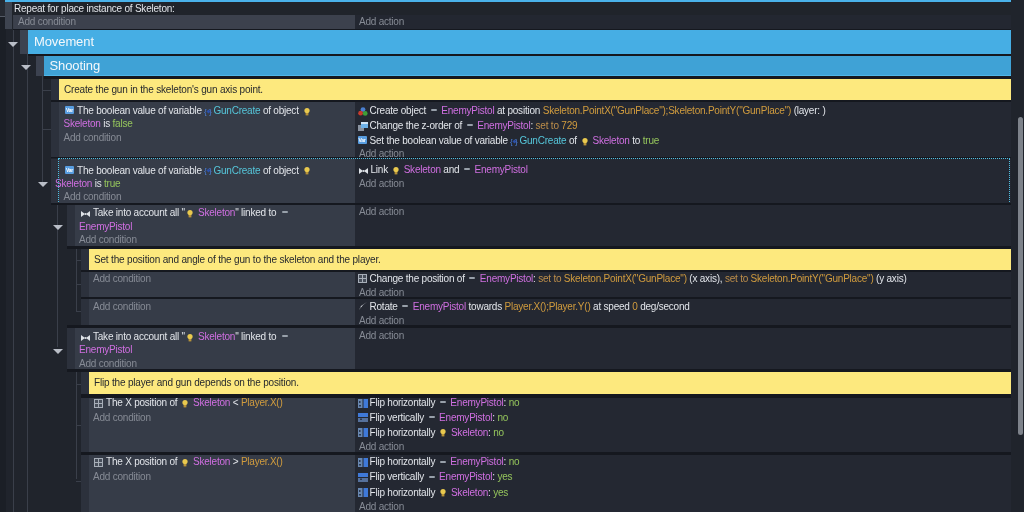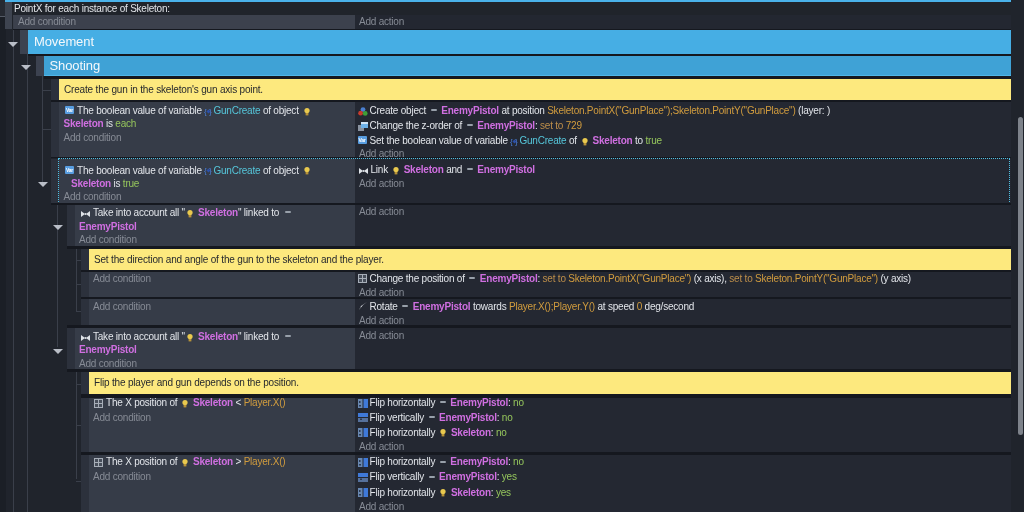--- a/index.html
+++ b/index.html
@@ -1,34 +1,34 @@
 <!DOCTYPE html>
 <html><head><meta charset="utf-8"><style>
 *{margin:0;padding:0;box-sizing:border-box}
 html,body{width:1024px;height:512px;background:#20242c;font-family:"Liberation Sans",sans-serif;overflow:hidden;position:relative}
 .a{position:absolute}
 .row{position:absolute;height:14px;line-height:14px;font-size:10px;letter-spacing:-0.22px;color:#e2e5ea;white-space:nowrap}
 .g{color:#868b95}
-.m{color:#d06fe1;font-weight:bold}
+.m{color:#d06fe1;font-weight:normal}
 .t{color:#55c6da}
 .gr{color:#95c55c}
 .o{color:#d19c3e}
 .ic{display:inline-block;vertical-align:middle;margin-right:3px;position:relative;top:-1px}
 .ici{display:inline-block;vertical-align:middle;position:relative;top:-1px}
 .arrow{position:absolute;width:0;height:0;border-left:5px solid transparent;border-right:5px solid transparent;border-top:5px solid #b9bec7}
 .tick{position:absolute;height:1px;background:#3a3f4a}
 .rail{position:absolute;width:1px;background:#3a3f4a}
 </style></head><body>
 <div class="a" style="left:0px;top:0px;width:6px;height:512px;background:#1b1f26;"></div>
 <div class="a" style="left:0px;top:0px;width:6px;height:17px;background:#262a32;"></div>
 <div class="a" style="left:0px;top:16px;width:5px;height:1px;background:#555b66;"></div>
 <div class="a" style="left:5px;top:0px;width:1006px;height:2px;background:#4ab2ea;"></div>
 <div class="a" style="left:5px;top:2px;width:7px;height:27px;background:#3e4450;"></div>
 <div class="a" style="left:12px;top:2px;width:999px;height:13px;background:#20242b;"></div>
-<div class="row" style="left:14px;top:1.5px">PointX for each instance of Skeleton:</div>
+<div class="row" style="left:14px;top:1.5px">Repeat for place instance of Skeleton:</div>
 <div class="a" style="left:13px;top:15px;width:342px;height:14px;background:#3c414d;"></div>
 <div class="row" style="left:18px;top:15px"><span class="g">Add condition</span></div>
 <div class="a" style="left:355px;top:15px;width:656px;height:14px;background:#232731;"></div>
 <div class="row" style="left:359px;top:15px"><span class="g">Add action</span></div>
 <div class="rail" style="left:13px;top:17px;height:495px"></div>
 <div class="rail" style="left:27px;top:53px;height:459px"></div>
 <div class="rail" style="left:42px;top:76px;height:106px"></div>
 <div class="rail" style="left:57px;top:203px;height:144px"></div>
 <div class="rail" style="left:76px;top:246px;height:66px"></div>
 <div class="rail" style="left:76px;top:369px;height:110px"></div>
@@ -50,36 +50,36 @@
 <div class="a" style="left:34px;top:30px;width:300px;height:23.5px;line-height:23.5px;font-size:13px;letter-spacing:-0.1px;color:#f4f8fb">Movement</div>
 <div class="a" style="left:36px;top:56px;width:8px;height:20px;background:#3c4250;"></div>
 <div class="a" style="left:44px;top:56px;width:967px;height:20px;background:#3fa2d6;"></div>
 <div class="a" style="left:44px;top:74.5px;width:967px;height:1.5px;background:#4fb6e8;"></div>
 <div class="a" style="left:49.5px;top:56px;width:300px;height:20px;line-height:20px;font-size:13px;letter-spacing:-0.1px;color:#f4f8fb">Shooting</div>
 <div class="a" style="left:51px;top:79px;width:8px;height:21px;background:#2c313c;"></div>
 <div class="a" style="left:59px;top:79px;width:952px;height:21px;background:#fde97e;"></div>
 <div class="a" style="left:64px;top:79px;width:900px;height:21px;line-height:21px;font-size:10px;letter-spacing:-0.18px;color:#26292e">Create the gun in the skeleton's gun axis point.</div>
 <div class="a" style="left:81px;top:249px;width:8px;height:21px;background:#2c313c;"></div>
 <div class="a" style="left:89px;top:249px;width:922px;height:21px;background:#fde97e;"></div>
-<div class="a" style="left:94px;top:249px;width:900px;height:21px;line-height:21px;font-size:10px;letter-spacing:-0.18px;color:#26292e">Set the direction and angle of the gun to the skeleton and the player.</div>
+<div class="a" style="left:94px;top:249px;width:900px;height:21px;line-height:21px;font-size:10px;letter-spacing:-0.18px;color:#26292e">Set the position and angle of the gun to the skeleton and the player.</div>
 <div class="a" style="left:81px;top:372px;width:8px;height:22px;background:#2c313c;"></div>
 <div class="a" style="left:89px;top:372px;width:922px;height:22px;background:#fde97e;"></div>
 <div class="a" style="left:94px;top:372px;width:900px;height:22px;line-height:22px;font-size:10px;letter-spacing:-0.18px;color:#26292e">Flip the player and gun depends on the position.</div>
 <div class="a" style="left:51px;top:102px;width:8px;height:55px;background:#2c313c;"></div>
 <div class="a" style="left:59px;top:102px;width:296px;height:55px;background:#363c48;"></div>
 <div class="a" style="left:355px;top:102px;width:656px;height:55px;background:#242832;"></div>
 <div class="row" style="left:65px;top:104px"><span class="ic" style="width:9px;height:8px;background:#589de0;border-radius:1px;color:#fff;font-size:5px;line-height:8px;text-align:center;font-weight:bold;display:inline-block">Var</span>The boolean value of variable <span class="ici" style="width:9px;height:9px"><svg width="9" height="9">
         <text x="0" y="7" font-size="8" fill="#4a7fd8" font-family="Liberation Sans">{</text>
         <rect x="3" y="3" width="3" height="3" fill="#2b4fa8" transform="rotate(45 4.5 4.5)"></rect>
         <text x="5" y="7" font-size="8" fill="#4a7fd8" font-family="Liberation Sans">}</text>
       </svg></span><span class="t">GunCreate</span> of object &nbsp;<span class="ici" style="width:6px;height:9px;margin-right:2px"><svg width="6" height="9">
         <circle cx="3" cy="3.5" r="2.6" fill="#e9c94e"></circle>
         <rect x="1.6" y="6" width="2.8" height="2.4" fill="#b89338"></rect>
       </svg></span></div>
-<div class="row" style="left:63.5px;top:117.3px"><span class="m">Skeleton</span> is <span class="gr">each</span></div>
+<div class="row" style="left:63.5px;top:117.3px"><span class="m">Skeleton</span> is <span class="gr">false</span></div>
 <div class="row" style="left:63.5px;top:131px"><span class="g">Add condition</span></div>
 <div class="row" style="left:357.5px;top:103.9px"><span class="ici" style="width:10px;height:9px;margin-right:2px"><svg width="10" height="9">
         <circle cx="5" cy="2.6" r="2.4" fill="#4a7fd0"></circle>
         <circle cx="2.6" cy="6.2" r="2.4" fill="#c83a2c"></circle>
         <circle cx="7.2" cy="6.4" r="2.4" fill="#3f9e38"></circle>
       </svg></span>Create object <span class="ici" style="width:6px;height:1.8px;background:#98a0aa;border-radius:1px;margin-left:2px;margin-right:2px"></span> <span class="m">EnemyPistol</span> at position <span class="o">Skeleton.PointX("GunPlace");Skeleton.PointY("GunPlace")</span> (layer: )</div>
 <div class="row" style="left:357.5px;top:119px"><span class="ici" style="width:10px;height:9px;margin-right:2px"><svg width="10" height="9">
         <rect x="0" y="3" width="6" height="6" fill="#8a93a0"></rect>
         <rect x="3" y="0" width="7" height="6" fill="#6db1e8"></rect>
         <rect x="3" y="0" width="7" height="2" fill="#cfe3f5"></rect>
@@ -97,21 +97,21 @@
 <div class="a" style="left:59px;top:158.5px;width:296px;height:44.5px;background:#363c48;"></div>
 <div class="a" style="left:355px;top:158.5px;width:656px;height:44.5px;background:#242832;"></div>
 <div class="row" style="left:65px;top:163.5px"><span class="ic" style="width:9px;height:8px;background:#589de0;border-radius:1px;color:#fff;font-size:5px;line-height:8px;text-align:center;font-weight:bold;display:inline-block">Var</span>The boolean value of variable <span class="ici" style="width:9px;height:9px"><svg width="9" height="9">
         <text x="0" y="7" font-size="8" fill="#4a7fd8" font-family="Liberation Sans">{</text>
         <rect x="3" y="3" width="3" height="3" fill="#2b4fa8" transform="rotate(45 4.5 4.5)"></rect>
         <text x="5" y="7" font-size="8" fill="#4a7fd8" font-family="Liberation Sans">}</text>
       </svg></span><span class="t">GunCreate</span> of object &nbsp;<span class="ici" style="width:6px;height:9px;margin-right:2px"><svg width="6" height="9">
         <circle cx="3" cy="3.5" r="2.6" fill="#e9c94e"></circle>
         <rect x="1.6" y="6" width="2.8" height="2.4" fill="#b89338"></rect>
       </svg></span></div>
-<div class="row" style="left:71px;top:177px"><span class="m">Skeleton</span> is <span class="gr">true</span></div>
+<div class="row" style="left:55px;top:177px"><span class="m">Skeleton</span> is <span class="gr">true</span></div>
 <div class="row" style="left:63.5px;top:190.3px"><span class="g">Add condition</span></div>
 <div class="row" style="left:357.5px;top:162.7px"><span class="ici" style="width:11px;height:8px;margin-right:2px"><svg width="11" height="8">
         <path d="M1 1 L5 4 L1 7 Z" fill="#dfe3e8"></path>
         <path d="M10 1 L6 4 L10 7 Z" fill="#dfe3e8"></path>
         <circle cx="5.5" cy="4" r="1" fill="#dfe3e8"></circle>
       </svg></span>Link &nbsp;<span class="ici" style="width:6px;height:9px;margin-right:2px"><svg width="6" height="9">
         <circle cx="3" cy="3.5" r="2.6" fill="#e9c94e"></circle>
         <rect x="1.6" y="6" width="2.8" height="2.4" fill="#b89338"></rect>
       </svg></span> <span class="m">Skeleton</span> and <span class="ici" style="width:6px;height:1.8px;background:#98a0aa;border-radius:1px;margin-left:2px;margin-right:2px"></span> <span class="m">EnemyPistol</span></div>
 <div class="row" style="left:359px;top:176.7px"><span class="g">Add action</span></div>

